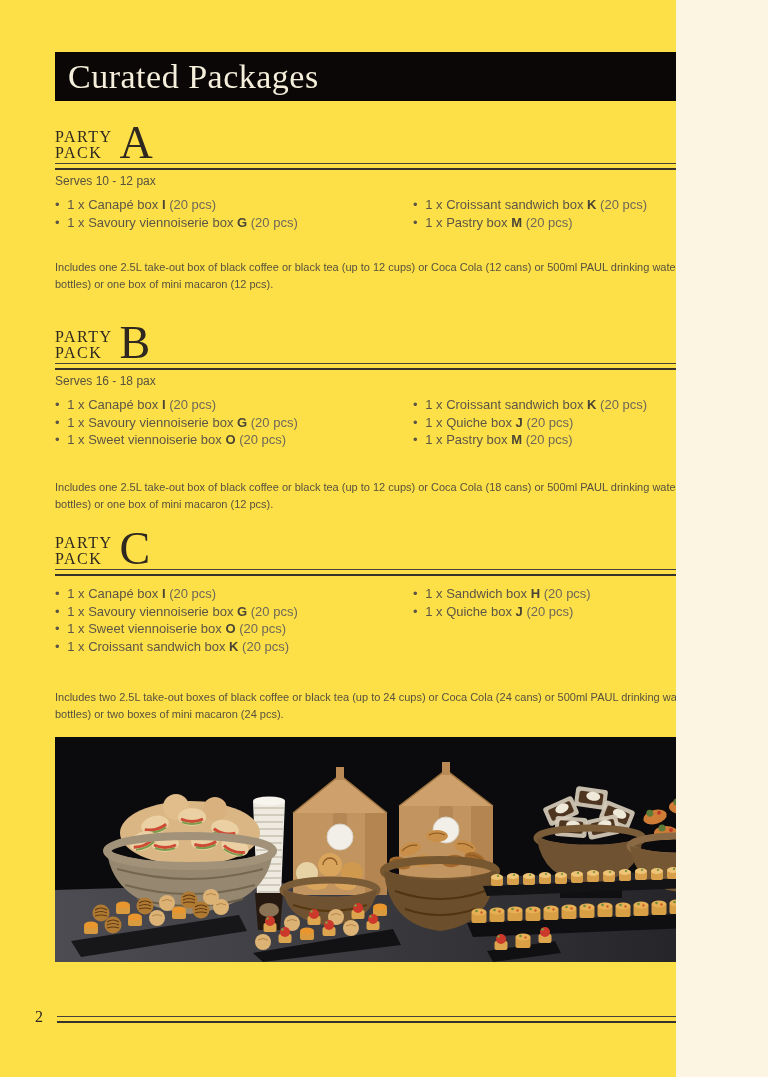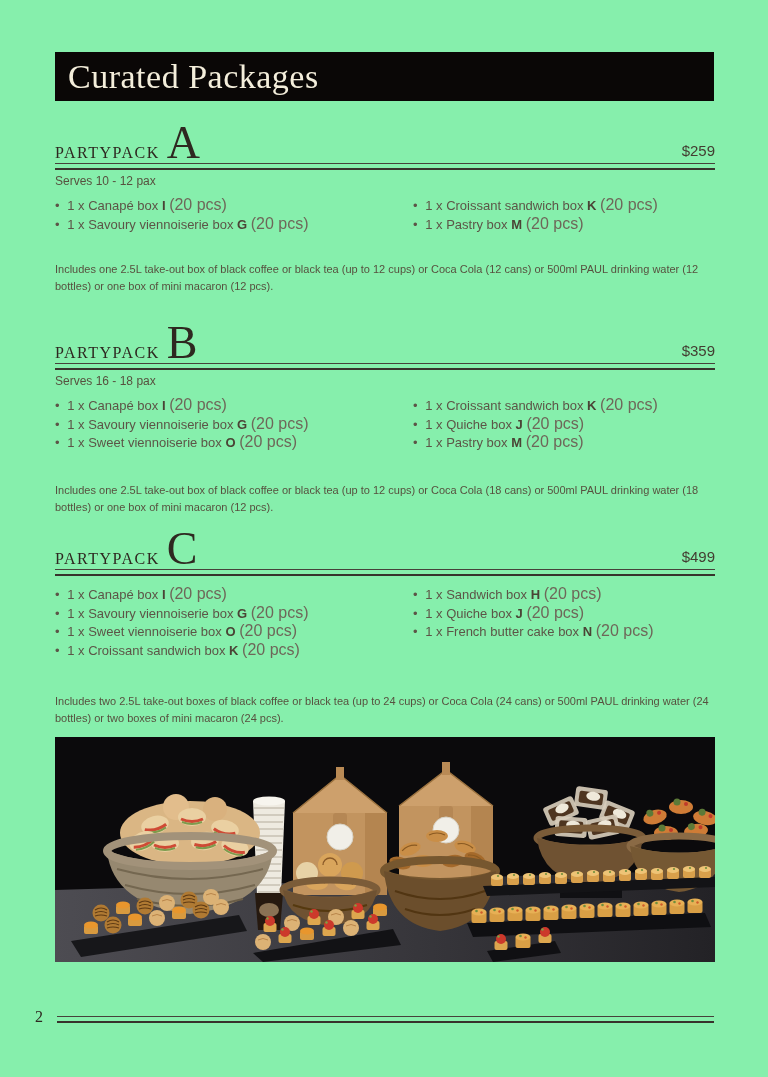--- a/index.html
+++ b/index.html
@@ -1,46 +1,46 @@
 <!DOCTYPE html>
 <html><head>
 <meta charset="utf-8">
 <style>
   html,body{margin:0;padding:0;background:#fbf5e2;}
-  .page{position:relative;width:768px;height:1077px;background:#86efac;
+  .page{position:relative;width:676px;height:1077px;background:#fde047;
         font-family:"Liberation Sans",sans-serif;overflow:hidden;}
 
   
   .title-bar{position:absolute;left:55px;top:52px;width:659px;height:49px;
              background:#0a0706;display:flex;align-items:center;}
   .title-bar .title{font-family:"Liberation Serif",serif;font-size:34px;
              color:#f4eedb;padding-left:13px;letter-spacing:.5px;}
 
   
   .pack{position:absolute;left:55px;width:660px;}
   #packA{top:121px}#packB{top:321px}#packC{top:527px}
 
   .pack-head{display:flex;align-items:flex-end;height:40px;}
-  .pack-label{display:flex;flex-direction:row;font-family:"Liberation Serif",serif;
+  .pack-label{display:flex;flex-direction:column;font-family:"Liberation Serif",serif;
               font-size:16px;line-height:16px;letter-spacing:1.5px;color:#2e2820;}
   .pack-letter{font-family:"Liberation Serif",serif;font-size:46px;line-height:36px;
                color:#2e2820;margin-left:7px;}
   .pack-price{margin-left:auto;font-size:15px;color:#433d31;padding-bottom:2px;}
 
   .rule{height:4px;border-top:1px solid #46413a;border-bottom:2px solid #37332c;margin-top:2px;}
   .serves{font-size:12px;color:#57513f;margin-top:5px;line-height:12px;}
 
   .items{display:flex;margin-top:9px;}
   .col{list-style:none;margin:0;padding:0;}
   .colL{width:358px;}
   .colR{flex:1;}
   .item{font-size:13px;line-height:17.5px;color:#5c5547;white-space:nowrap;}
   .blt{margin-right:4px;}
   .code{font-weight:700;color:#4a4435;}
-  .pcs{font-size:16px;color:#6e6759;}
+  .pcs{font-size:13px;color:#6e6759;}
 
   .desc{font-size:11px;line-height:17px;color:#57513f;margin:0;width:660px;}
   .desc-a{margin-top:28px}.desc-b{margin-top:30px}.desc-c{margin-top:34px}
 
   
   .photo{position:absolute;left:55px;top:737px;width:660px;height:225px;}
   .photo svg{display:block;width:100%;height:100%;}
 
   
   .page-num{position:absolute;left:35px;top:1009px;font-family:"Liberation Serif",serif;
@@ -198,26 +198,20 @@
         <li class="item">
           <span class="blt">•</span>
           <span>1 x Sandwich box</span>
           <span class="code">H</span>
           <span class="pcs">(20 pcs)</span>
         </li>
         <li class="item">
           <span class="blt">•</span>
           <span>1 x Quiche box</span>
           <span class="code">J</span>
-          <span class="pcs">(20 pcs)</span>
-        </li>
-        <li class="item">
-          <span class="blt">•</span>
-          <span>1 x French butter cake box</span>
-          <span class="code">N</span>
           <span class="pcs">(20 pcs)</span>
         </li>
       </ul>
     </div>
     <p class="desc desc-c">Includes two 2.5L take-out boxes of black coffee or black tea (up to 24 cups) or Coca Cola (24 cans) or 500ml PAUL drinking water (24 bottles) or two boxes of mini macaron (24 pcs).</p>
   </section>
 
   <div class="photo">
     <svg viewBox="0 0 660 225" preserveAspectRatio="none">
       <defs>

